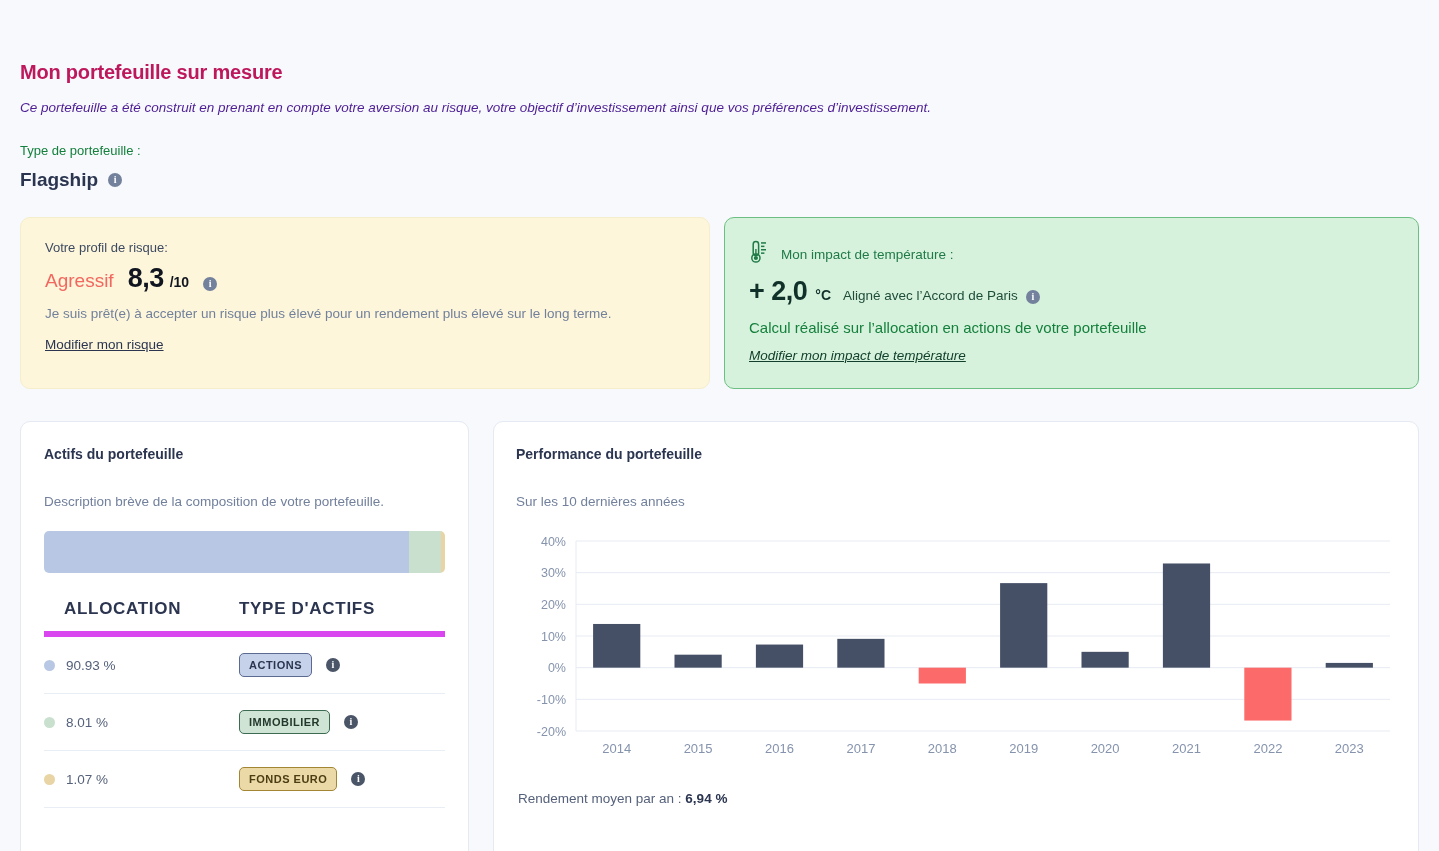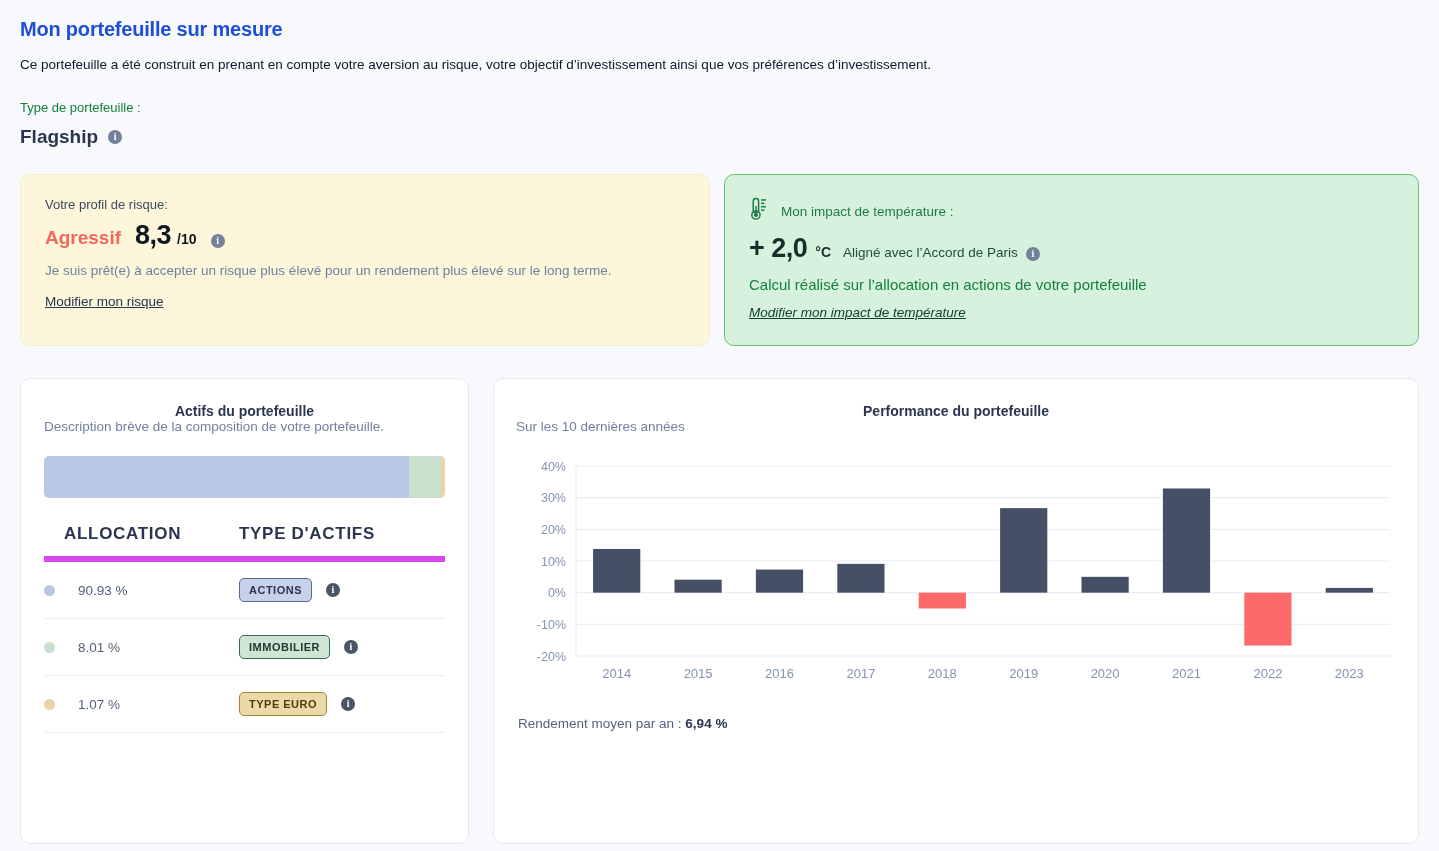--- a/index.html
+++ b/index.html
@@ -13,28 +13,30 @@
     color: #3e4a61;
     overflow: hidden;
   }
 
   .page { padding: 18px 20px 0 20px; width: 1439px; }
 
   
   .page-title {
     font-size: 20px;
     font-weight: bold;
-    color: #1d4ed8;
+    color: #be185d;
     letter-spacing: -0.2px;
     margin-bottom: 16px;
+    margin-top: 43px;
   }
   .page-desc {
     font-size: 13.5px;
-    color: #0f172a;
+    color: #4c1d95;
     margin-bottom: 28px;
+    font-style: italic;
   }
   .type-label {
     font-size: 13px;
     color: #15803d;
     margin-bottom: 11px;
   }
   .flagship-row {
     display: flex;
     align-items: center;
     gap: 10px;
@@ -91,21 +93,21 @@
     margin-bottom: 8px;
   }
   .risk-value-row {
     display: flex;
     align-items: baseline;
     gap: 14px;
     margin-bottom: 12px;
   }
   .risk-grade {
     font-size: 19px;
-    font-weight: bold;
+    font-weight: normal;
     color: #f2675f;
   }
   .risk-score {
     font-size: 27px;
     font-weight: bold;
     color: #10151f;
     letter-spacing: -0.5px;
   }
   .risk-outof {
     font-size: 14px;
@@ -181,22 +183,21 @@
     border: 1px solid #e4e9f2;
     border-radius: 10px;
   }
   .panel-assets { width: 461px; height: 466px; padding: 24px 23px; }
   .panel-perf   { flex: 1; height: 466px; padding: 24px 22px; }
 
   .panel-title {
     font-size: 14px;
     font-weight: bold;
     color: #2b3550;
-    margin-bottom: 0;
-    text-align: center;
+    margin-bottom: 32px;
   }
   .panel-sub {
     font-size: 13.5px;
     color: #72809c;
     margin-bottom: 22px;
   }
 
   
   .alloc-bar {
     display: flex;
@@ -219,21 +220,21 @@
     color: #2b3550;
     padding: 0 0 12px 0;
     border-bottom: 6px solid #d946ef;
   }
   table.alloc-table th.col-alloc { width: 195px; padding-left: 20px; }
   table.alloc-table td {
     padding: 16px 0;
     border-bottom: 1px solid #e9edf4;
     vertical-align: middle;
   }
-  .alloc-cell { display: flex; align-items: center; gap: 23px; font-size: 13.5px; color: #55617a; }
+  .alloc-cell { display: flex; align-items: center; gap: 11px; font-size: 13.5px; color: #55617a; }
   .dot { width: 11px; height: 11px; border-radius: 50%; flex: 0 0 auto; }
 
   .type-cell { display: flex; align-items: center; gap: 14px; }
   .tag {
     display: inline-block;
     font-size: 11px;
     font-weight: bold;
     letter-spacing: 0.5px;
     padding: 5px 9px;
     border-radius: 5px;
@@ -370,21 +371,21 @@
             </tr>
             <tr>
               <td>
                 <div class="alloc-cell">
                   <span class="dot" style="background:#e8d4a4"></span>
                   <span>1.07 %</span>
                 </div>
               </td>
               <td>
                 <div class="type-cell">
-                  <span class="tag tag-fondseuro">TYPE EURO</span>
+                  <span class="tag tag-fondseuro">FONDS EURO</span>
                   <span class="info-icon dark">i</span>
                 </div>
               </td>
             </tr>
           </tbody>
       </table>
     </div>
 
     <div class="panel panel-perf">
       <div class="panel-title">Performance du portefeuille</div>

